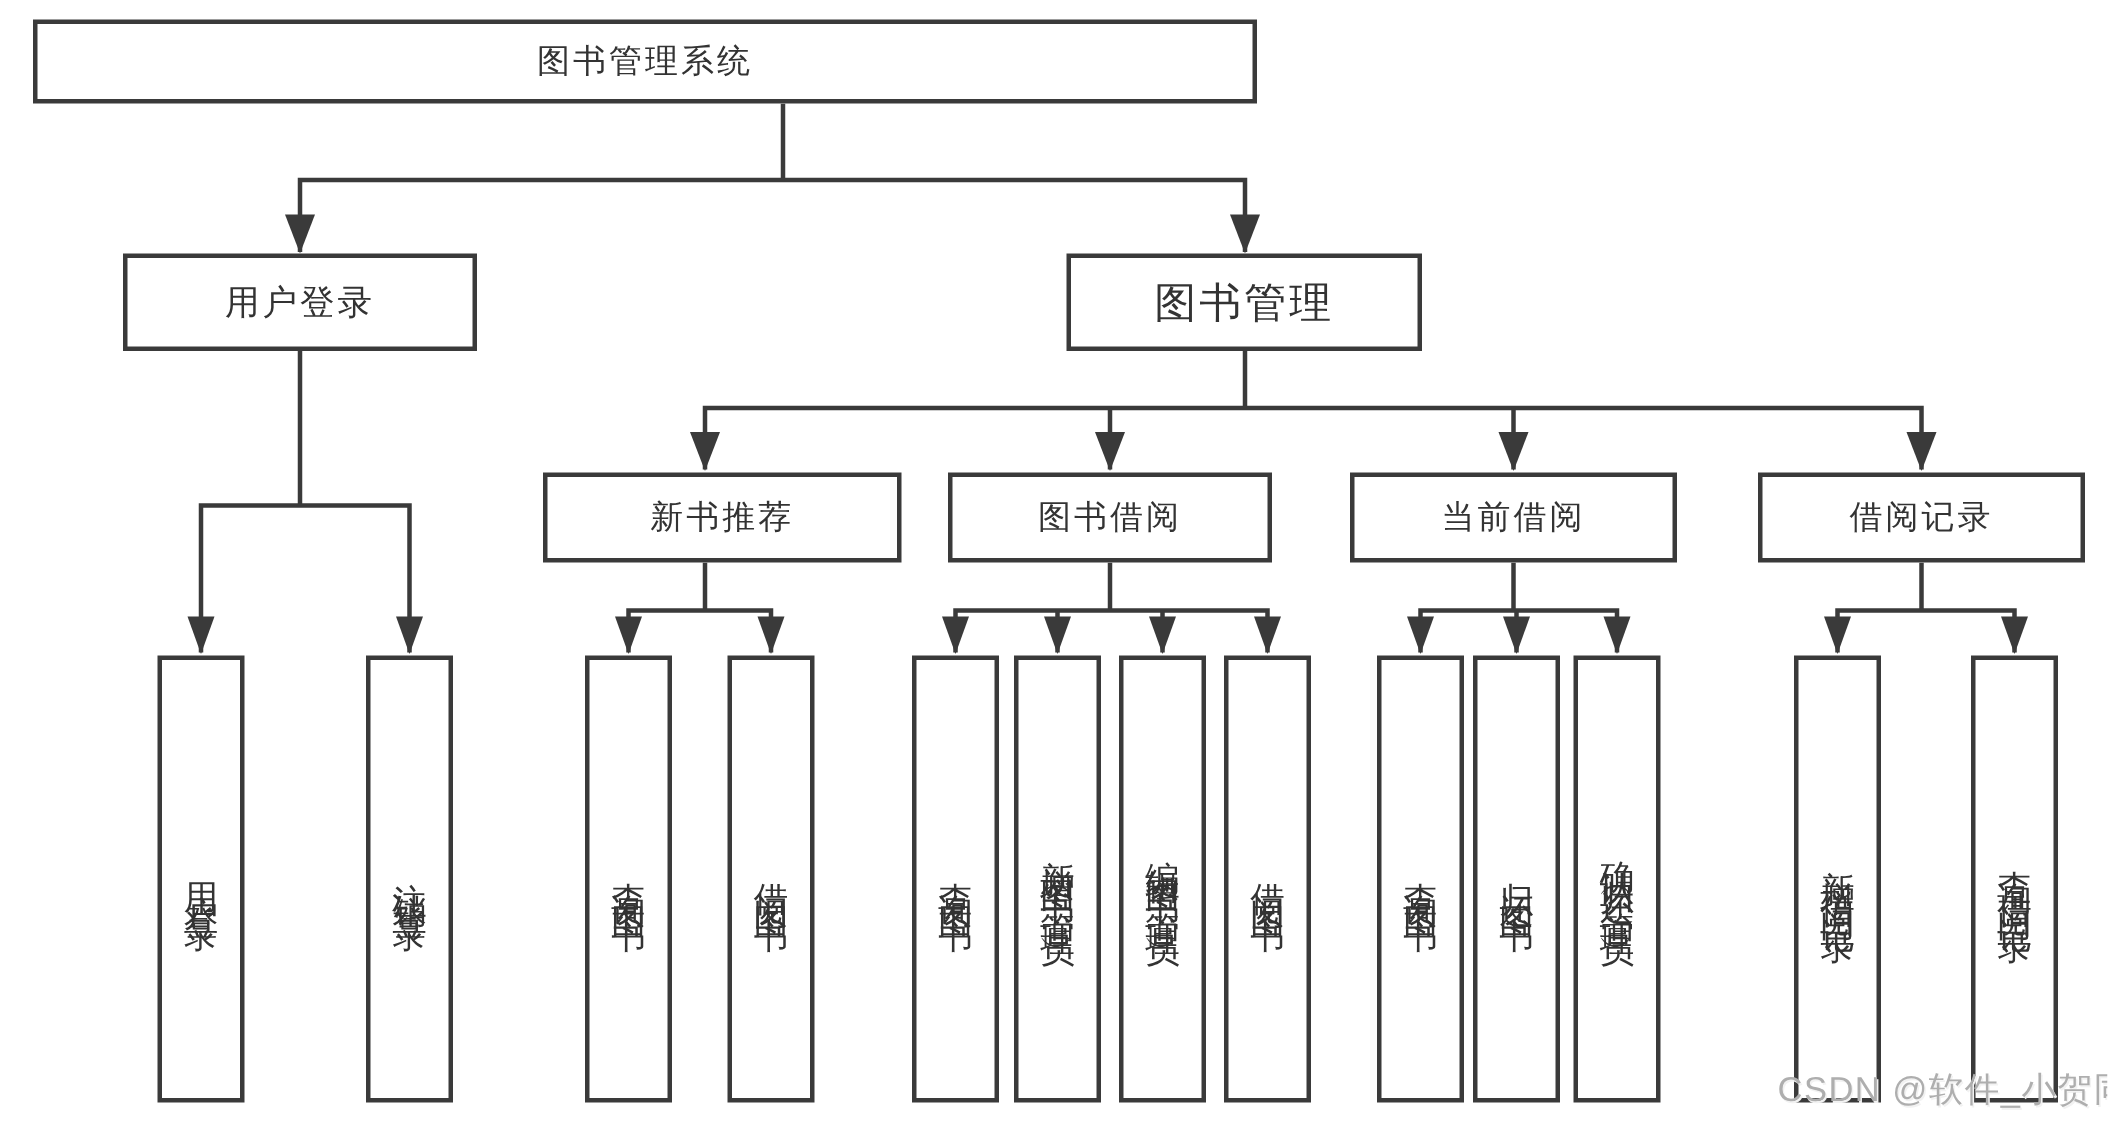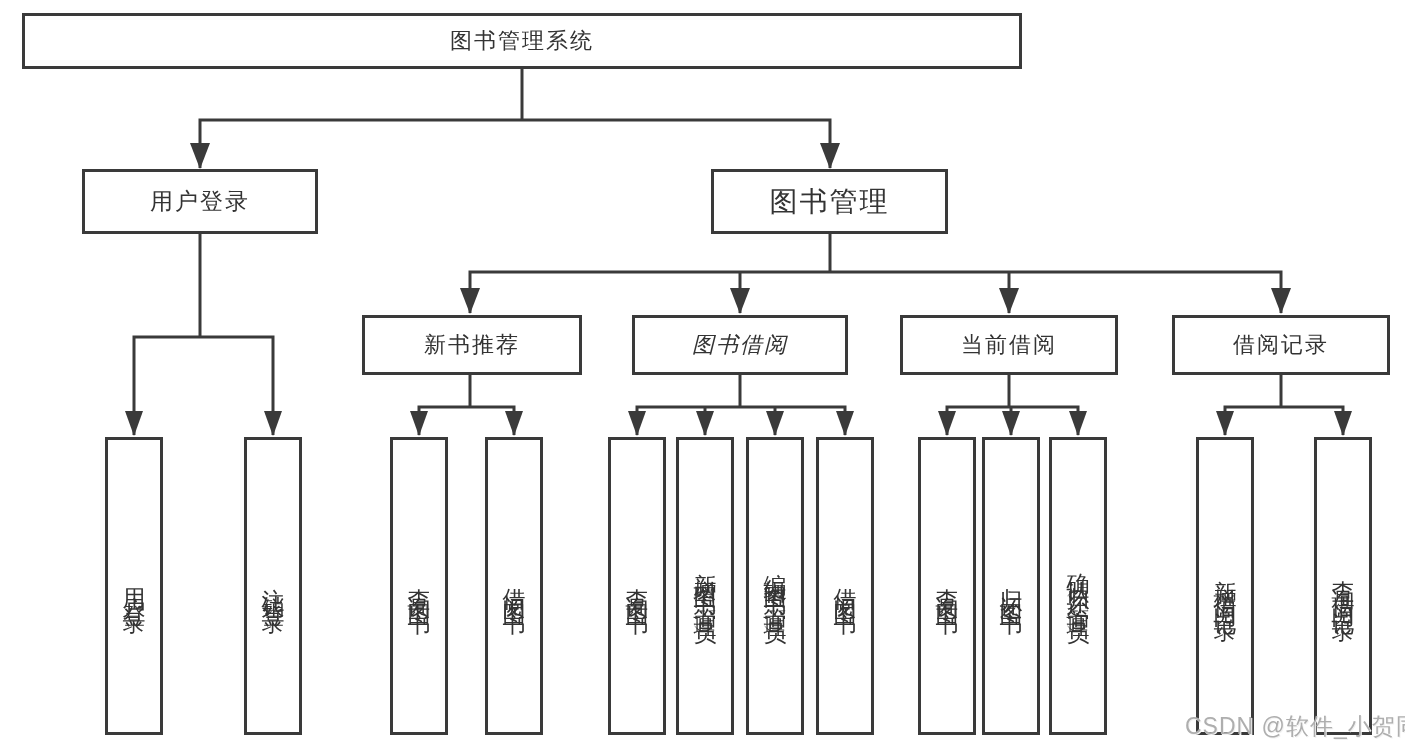--- a/index.html
+++ b/index.html
@@ -31,28 +31,28 @@
     background: #ffffff;
     display: flex;
     align-items: center;
     justify-content: center;
     color: #333333;
     font-size: 22px;
     letter-spacing: 2px;
     white-space: nowrap;
   }
 
-  .node.root  { left: 22px;  top: 13px;  width: 1000px; height: 56px; }
+  .node.root  { left: 22px;  top: 13px;  width: 816px; height: 56px; }
 
   .node.l2a   { left: 82px;  top: 169px; width: 236px; height: 65px; font-size: 23px; }
   .node.l2b   { left: 711px; top: 169px; width: 237px; height: 65px; font-size: 28px; }
 
   .node.l3    { top: 315px; height: 60px; }
-  .node.l3a   { left: 362px;  width: 220px; }
-  .node.l3b   { left: 632px;  width: 216px; font-style: italic; }
+  .node.l3a   { left: 362px;  width: 239px; }
+  .node.l3b   { left: 632px;  width: 216px; }
   .node.l3c   { left: 900px;  width: 218px; text-align: right; }
   .node.l3d   { left: 1172px; width: 218px; }
 
   .leaf {
     position: absolute;
     top: 437px;
     width: 58px;
     height: 298px;
     border: 3px solid #3a3a3a;
     background: #ffffff;

